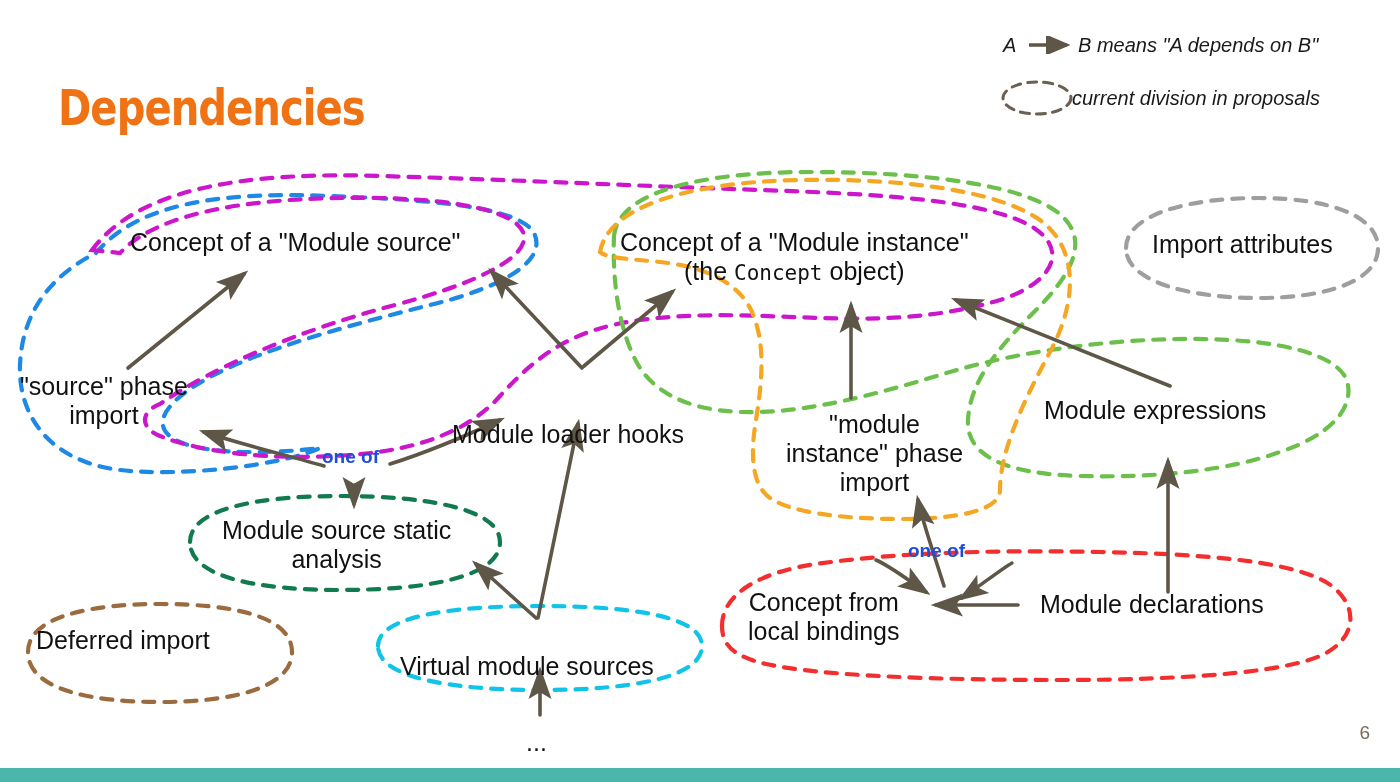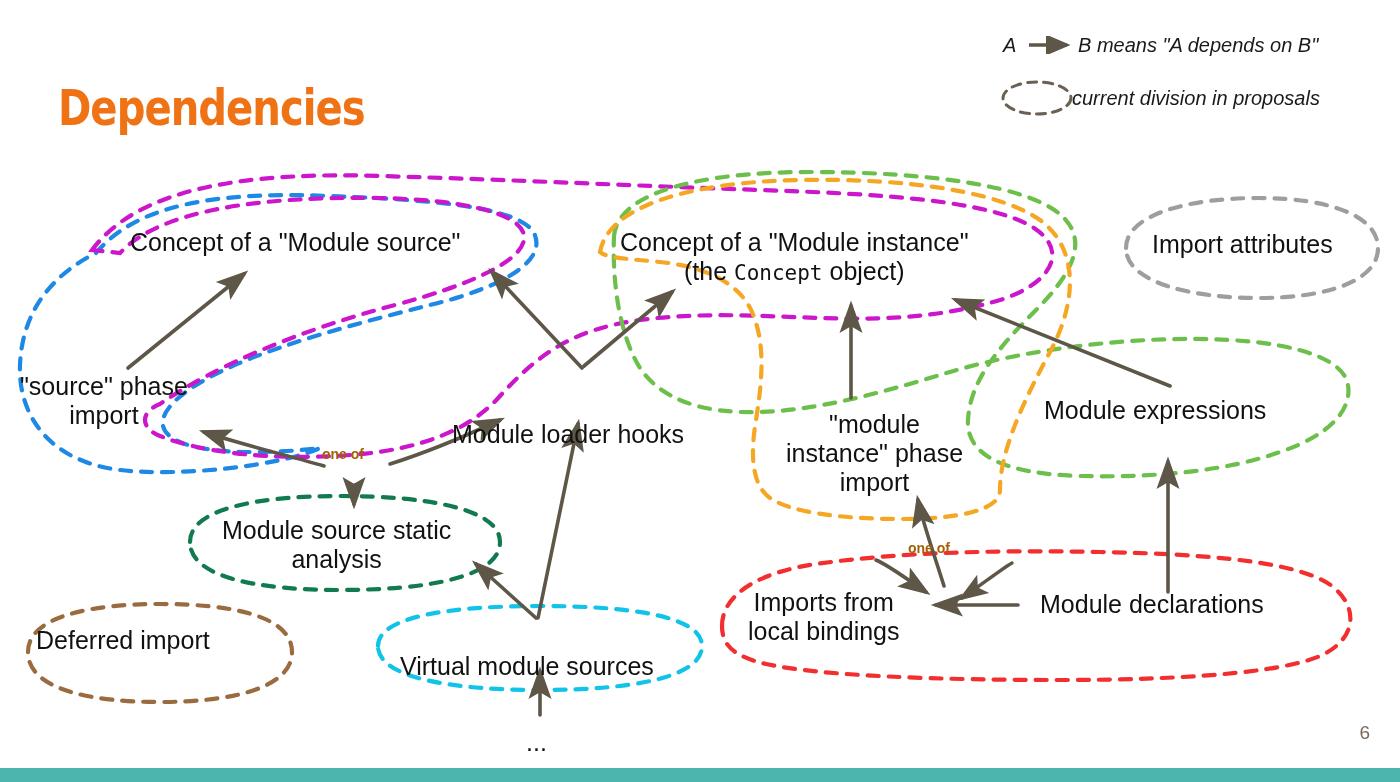--- a/index.html
+++ b/index.html
@@ -62,22 +62,22 @@
     white-space: nowrap;
     font-family: "Liberation Sans", sans-serif;
   }
   .node .mono {
     font-family: "DejaVu Sans Mono", monospace;
     font-size: 21px;
   }
   .edge-label {
     position: absolute;
     font-weight: bold;
-    font-size: 14px;
-    color: #a16207;
+    font-size: 19px;
+    color: #1d4ed8;
     white-space: nowrap;
     font-family: "Liberation Sans", sans-serif;
   }
   #ellipsis {
     position: absolute;
     left: 526px; top: 728px;
     font-size: 25px;
     color: #111111;
   }
   #page-number {
@@ -274,21 +274,21 @@
 
   <div class="node" style="left:36px; top:626px;">
     <div>Deferred import</div>
   </div>
 
   <div class="node" style="left:400px; top:632px;margin-top:20px;">
     <span>Virtual module sources</span>
   </div>
 
   <div class="node" style="left:748px; top:588px;">
-    <div>Imports from</div>
+    <div>Concept from</div>
     <div>local bindings</div>
   </div>
 
   <div class="node" style="left:1040px; top:590px;">
     <span>Module declarations</span>
   </div>
 
   <div class="edge-label" style="left:322px; top:446px;">one of</div>
   <div class="edge-label" style="left:908px; top:540px;">one of</div>
 

